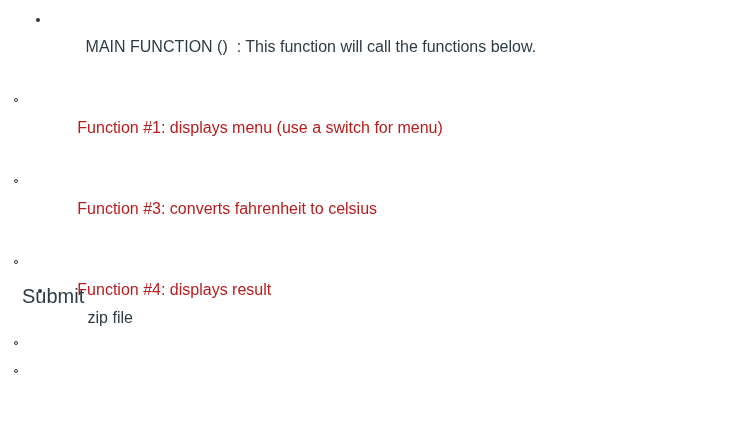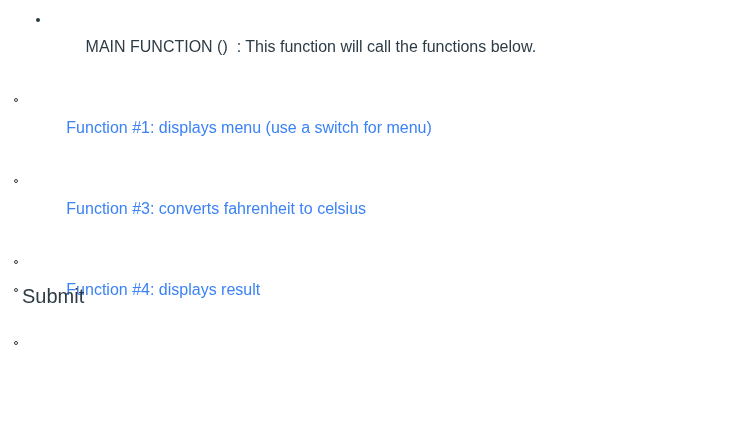--- a/index.html
+++ b/index.html
@@ -50,24 +50,24 @@
     background: #2d3b45;
   }
 
   ul.level2 {
     list-style: none;
     margin: 0;
     padding: 0;
   }
   ul.level2 > li.l2 {
     position: relative;
-    padding-left: 13px;
+    padding-left: 24px;
     font-size: 16px;
     line-height: 27px;
-    color: #3b82f6;
+    color: #b91c1c;
     white-space: pre;
   }
   ul.level2 > li.l2::before {
     content: "";
     position: absolute;
     left: 14px;
     top: 11px;
     width: 4px;
     height: 4px;
     border-radius: 50%;
@@ -146,20 +146,23 @@
 
     </ul>
   </div>
 
   <p class="submit-para">Submit</p>
 
   <div class="block-second">
     <ul class="level1">
 
 
+      <li class="l1">
+        <span>zip file</span>
+      </li>
 
       <li class="sublist-wrap">
         <ul class="level2">
           <li class="l2">
             
           </li>
 
         </ul>
       </li>
 

